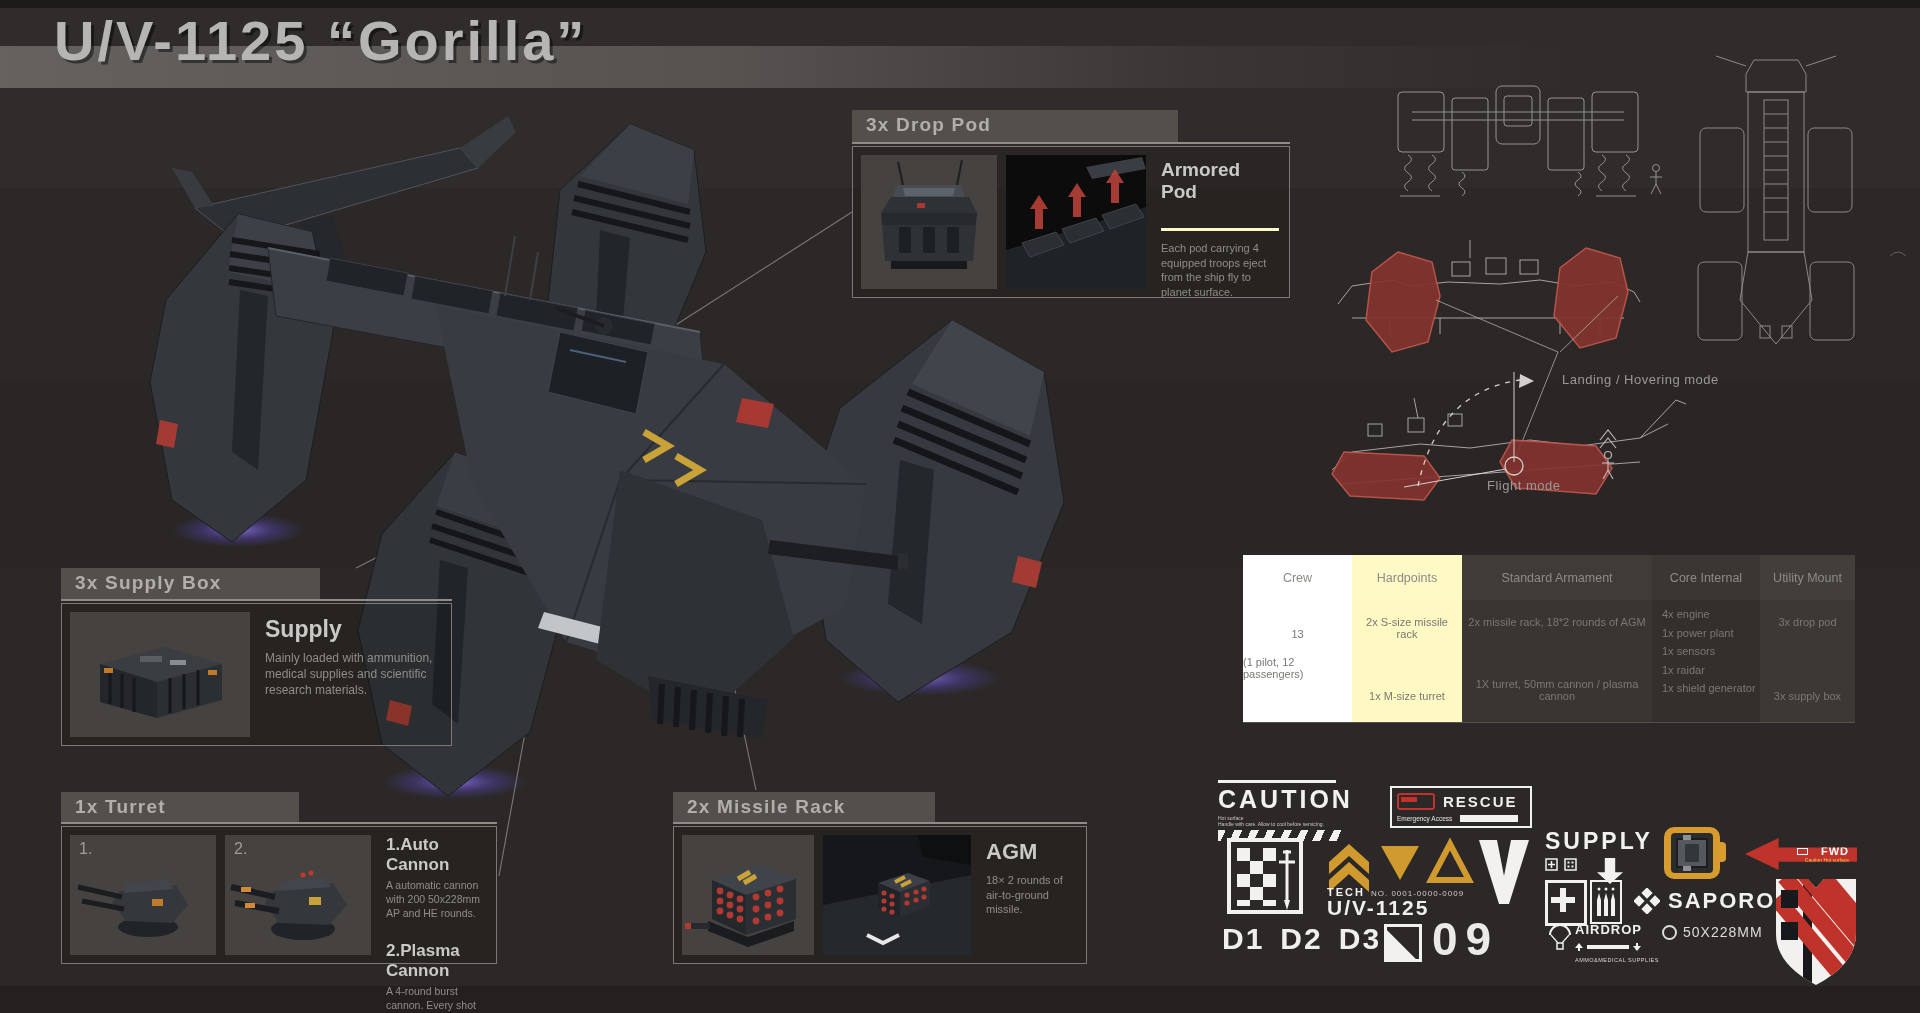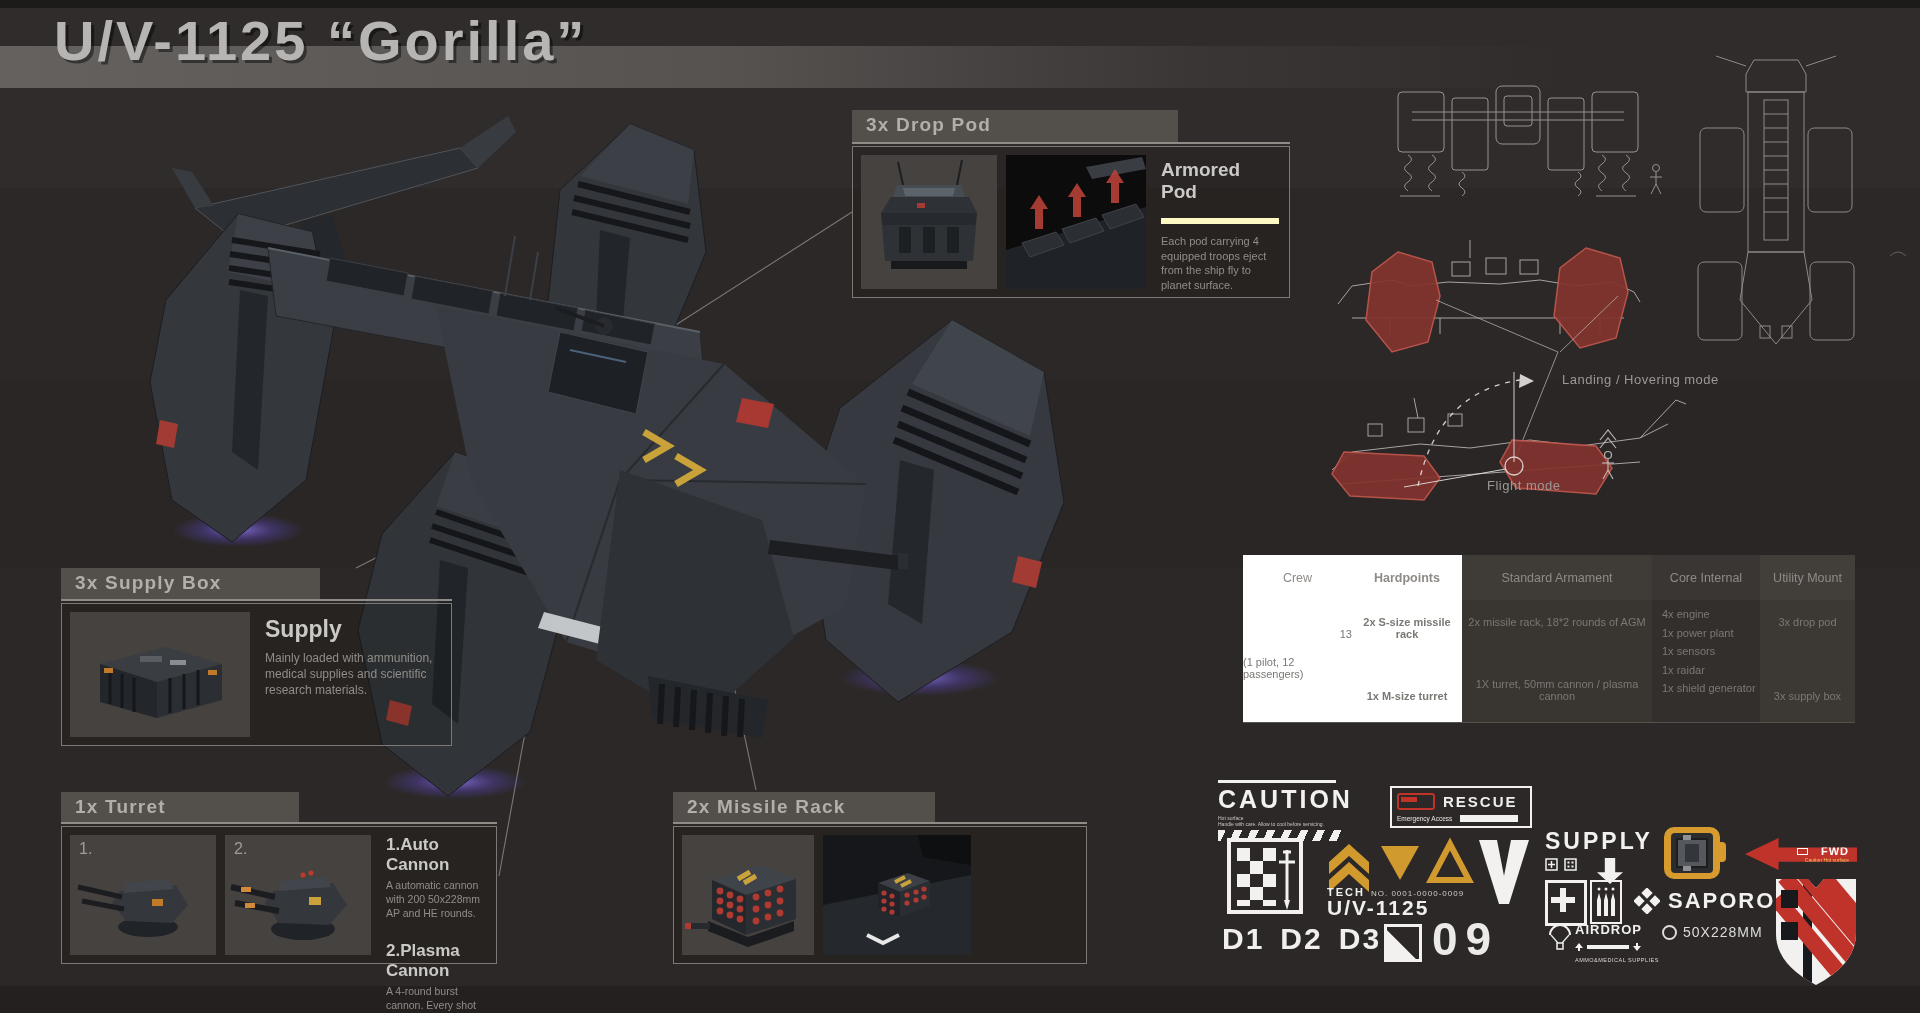--- a/index.html
+++ b/index.html
@@ -24,38 +24,38 @@
   .co-header{display:inline-block;background:#53504b;color:#b2afab;font-weight:700;
     font-size:19px;letter-spacing:1.2px;padding:4px 18px 6px 14px;white-space:nowrap;}
   .co-rule{position:absolute;height:2px;background:#8f8b86;}
   .co-box{position:absolute;border:1px solid #7c7873;background:rgba(12,10,9,.16);
     display:flex;padding:8px;gap:9px;box-sizing:border-box;}
   .panel{background:#45423f;flex:none;position:relative;overflow:hidden;}
   .panel-dark{background:#0d0c0c;}
   .panel .num{position:absolute;top:5px;left:9px;color:#a09d98;font-size:16px;}
   .co-text{padding:4px 2px 0 6px;}
   .item-title{color:#cbc9c6;font-weight:700;}
-  .item-title.uline{border-bottom:6px solid #fef9c3;padding-bottom:15px;display:inline-block;}
+  .item-title.uline{border-bottom:3px solid #fef9c3;padding-bottom:25px;display:inline-block;}
   .item-desc{color:#908d89;line-height:1.33;}
 
   
   .spec-table{left:1243px;top:555px;width:612px;height:167px;display:flex;
     border-bottom:1px solid #55514d;}
   .spec-col{height:100%;display:flex;flex-direction:column;box-sizing:border-box;}
   .spec-col .th{height:45px;display:flex;align-items:center;justify-content:center;
     font-size:12.5px;color:#8e8b87;background:rgba(255,255,255,.035);}
   .spec-col .td{flex:1;color:#7b7874;font-size:11px;}
   .c-crew{width:109px;background:#ffffff;}
-  .c-hard{width:110px;background:#ffffff;font-weight:bold;}
+  .c-hard{width:110px;background:#fef9c3;}
   .c-arm {width:190px;background:#393531;}
   .c-core{width:108px;background:#332f2d;}
   .c-util{width:95px;background:#3c3834;}
   .td-two{display:flex;flex-direction:column;justify-content:space-between;
     padding:16px 6px 20px;text-align:center;}
-  .td-crew{display:flex;flex-direction:column;align-items:flex-end;}
+  .td-crew{display:flex;flex-direction:column;align-items:center;}
   .td-crew div:first-child{margin-top:28px;}
   .td-crew div:last-child{margin-top:16px;}
   .td-list{padding:8px 0 0 10px;}
   .td-list div{margin-bottom:6.5px;}
 
   
   .dec{position:absolute;color:#efeeec;}
   .caution-line{height:3px;background:#f2f1ef;width:118px;margin-bottom:2px;}
   .caution-word{font-size:25px;font-weight:800;letter-spacing:3px;color:#f2f1ef;}
   .caution-tiny{font-size:5px;color:#c9c6c2;line-height:1.25;margin:1px 0 2px;}
@@ -489,20 +489,24 @@
             <circle cx="84" cy="60" r="2.6"></circle>
               <circle cx="93" cy="57" r="2.6"></circle>
               <circle cx="101" cy="54" r="2.6"></circle>
             <circle cx="84" cy="68" r="2.6"></circle>
               <circle cx="93" cy="65" r="2.6"></circle>
               <circle cx="101" cy="62" r="2.6"></circle>
           </g>
           <polyline points="44,100 60,108 76,100" stroke="#e8e8e8" stroke-width="4" fill="none"></polyline>
         </svg>
       </div>
+      <div class="co-text" style="width:112px">
+        <div class="item-title" style="font-size:22px">AGM</div>
+        <div class="item-desc" style="font-size:11px;margin-top:8px">18× 2 rounds of air-to-ground missile.</div>
+      </div>
     </div>
   </div>
 
   <div class="abs spec-table">
     <div class="spec-col c-crew">
       <div class="th">Crew</div>
       <div class="td td-crew">
         <div>13</div>
         <div>(1 pilot, 12 passengers)</div>
       </div>

